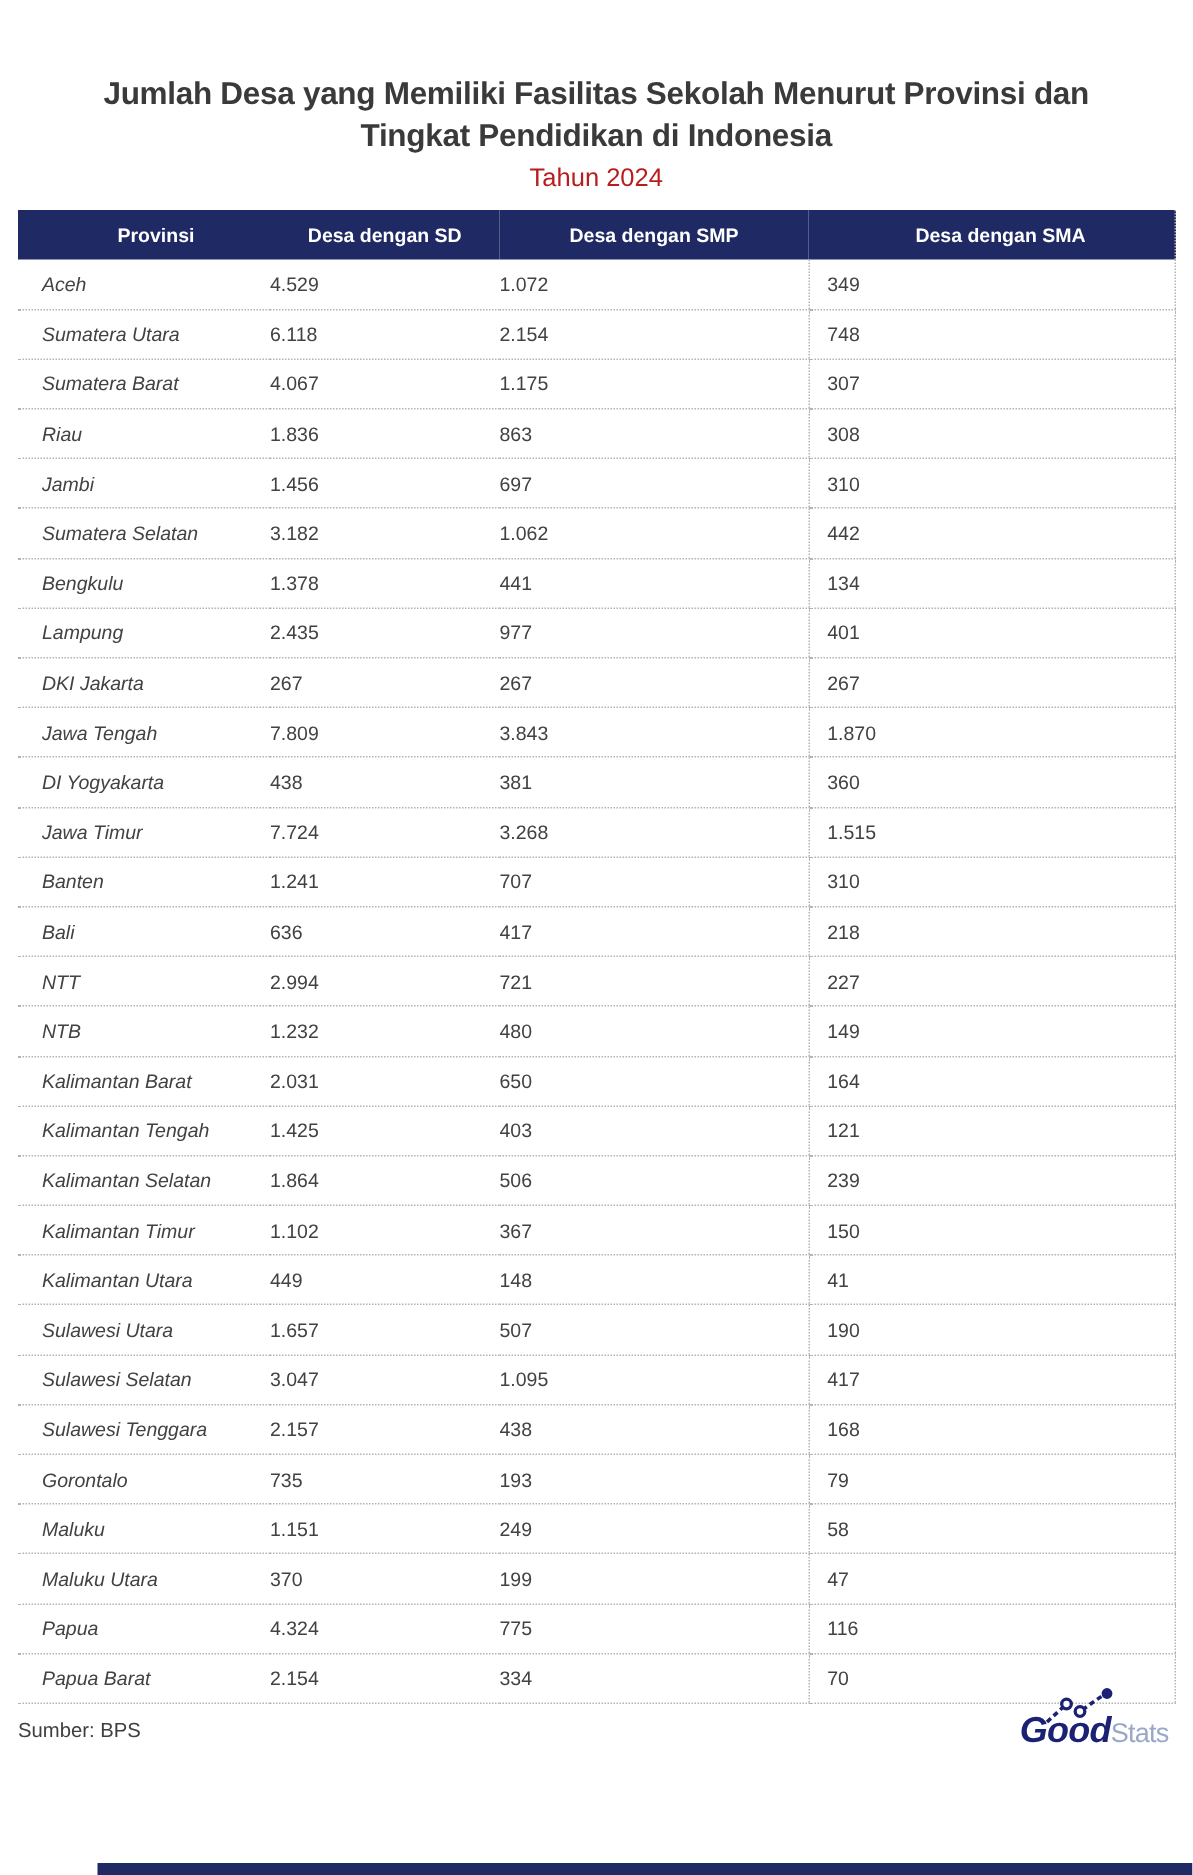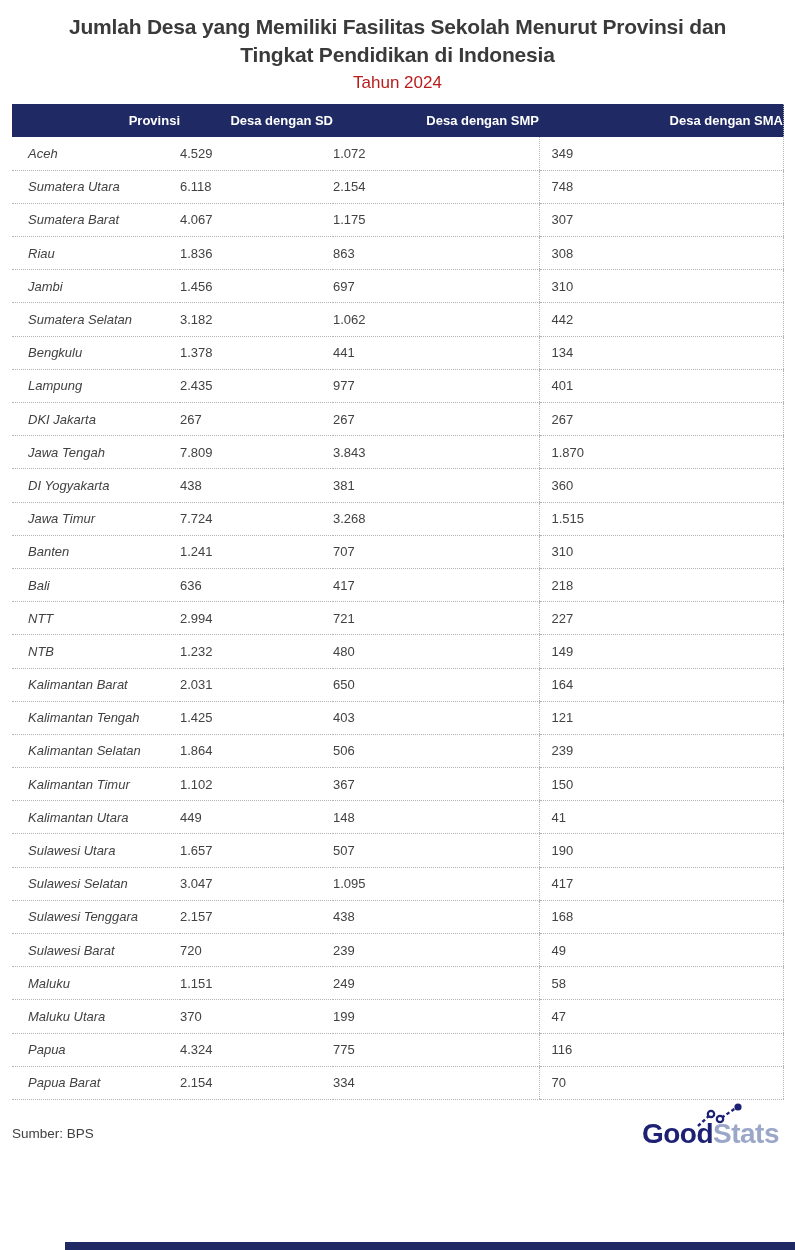--- a/index.html
+++ b/index.html
@@ -9,57 +9,57 @@
     --divider:#b3b3b3;
     --brand_navy:#1c2174;
     --brand_light:#9aa7c9;
   }
   *{box-sizing:border-box;margin:0;padding:0;}
   html,body{background:#ffffff;}
   body{
     width:795px;height:1250px;position:relative;overflow:hidden;
     font-family:"Liberation Sans",sans-serif;color:var(--body_text);
   }
-  .titles{text-align:center;padding-top:13px;}
+  .titles{text-align:center;padding-top:13px;margin-top:36px;}
   .title-line{
     font-size:21px;font-weight:bold;color:#3a3a3a;line-height:28px;
     letter-spacing:-0.2px;
   }
   .subtitle{font-size:17px;color:#b91c1c;line-height:24px;margin-top:2px;font-weight:normal;}
   table.data{
     width:772px;margin:9px 0 0 12px;border-collapse:collapse;table-layout:fixed;
     border-right:1px dotted var(--divider);
   }
   col.c1{width:168px;}
   col.c2{width:153px;}
   col.c3{width:206px;}
   thead th{
     background:var(--navy);color:var(--header_text);
-    font-size:13px;font-weight:bold;text-align:right;
+    font-size:13px;font-weight:bold;text-align:center;
     height:33px;padding:0;vertical-align:middle;
   }
   thead th:first-child{padding-left:16px;}
   tbody td{
     font-size:13px;color:var(--body_text);
     height:33.2px;padding:0;vertical-align:middle;
     border-bottom:1px dotted var(--divider);
     white-space:nowrap;overflow:hidden;
   }
   tbody td:first-child{padding-left:16px;font-style:italic;}
   tbody td.col-sma{border-left:1px dotted var(--divider);padding-left:12px;}
   thead th.col-sma{padding-left:12px;}
   .footer{
-    margin:16px 12px 0 12px;
+    margin:0 12px 0 12px;
     display:flex;justify-content:space-between;align-items:center;height:36px;text-align:right;
   }
   .source{font-size:13.5px;color:#3f3f3f;}
   .brand{position:relative;display:flex;align-items:baseline;padding-right:4px;}
   .brand .spark{position:absolute;right:34px;top:-15px;}
-  .brand-bold{font-size:28px;font-weight:bold;color:var(--brand_navy);letter-spacing:-0.5px;}
-  .brand-light{font-size:28px;font-weight:bold;color:var(--brand_light);letter-spacing:-0.5px;}
+  .brand-bold{font-size:24px;font-weight:bold;color:var(--brand_navy);letter-spacing:-0.5px;font-style:italic;}
+  .brand-light{font-size:18px;font-weight:normal;color:var(--brand_light);letter-spacing:-0.5px;}
   .bottom-bar{
     position:absolute;left:65px;right:0;bottom:0;height:8px;
     background:var(--navy);
   }
 </style>
 </head>
 <body>
 
 <div class="titles">
   <div class="title-line">Jumlah Desa yang Memiliki Fasilitas Sekolah Menurut Provinsi dan</div>
@@ -246,27 +246,27 @@
     <td class="col-sma">417</td>
   </tr>
 
   <tr>
     <td>Sulawesi Tenggara</td>
     <td>2.157</td>
     <td>438</td>
     <td class="col-sma">168</td>
   </tr>
 
-
-  <tr>
-    <td>Sulawesi Barat</td>
-    <td>720</td>
-    <td>239</td>
-    <td class="col-sma">49</td>
-  </tr>
+  <tr>
+    <td>Gorontalo</td>
+    <td>735</td>
+    <td>193</td>
+    <td class="col-sma">79</td>
+  </tr>
+
 
   <tr>
     <td>Maluku</td>
     <td>1.151</td>
     <td>249</td>
     <td class="col-sma">58</td>
   </tr>
 
   <tr>
     <td>Maluku Utara</td>

